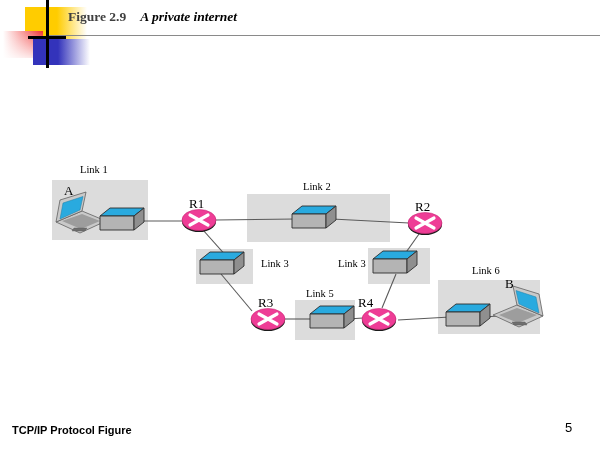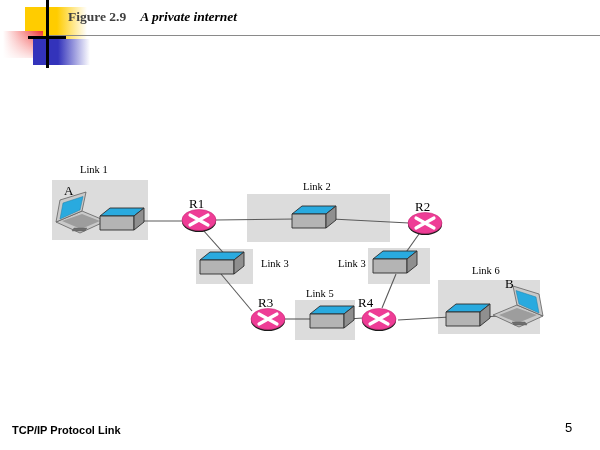--- a/index.html
+++ b/index.html
@@ -241,14 +241,14 @@
 
   <div class="node-label" style="left:189px; top:184px;">R1</div>
   <div class="node-label" style="left:415px; top:187px;text-align:center;">R2</div>
   <div class="node-label" style="left:258px; top:283px;">R3</div>
   <div class="node-label" style="left:358px; top:283px;">R4</div>
 
   <div class="host-label" style="left:64px;  top:171px;">A</div>
   <div class="host-label" style="left:505px; top:264px;">B</div>
 </div>
 
-<div id="footer-text">TCP/IP Protocol Link</div>
+<div id="footer-text">TCP/IP Protocol Figure</div>
 <div id="page-number">5</div>
 
 </body></html>

